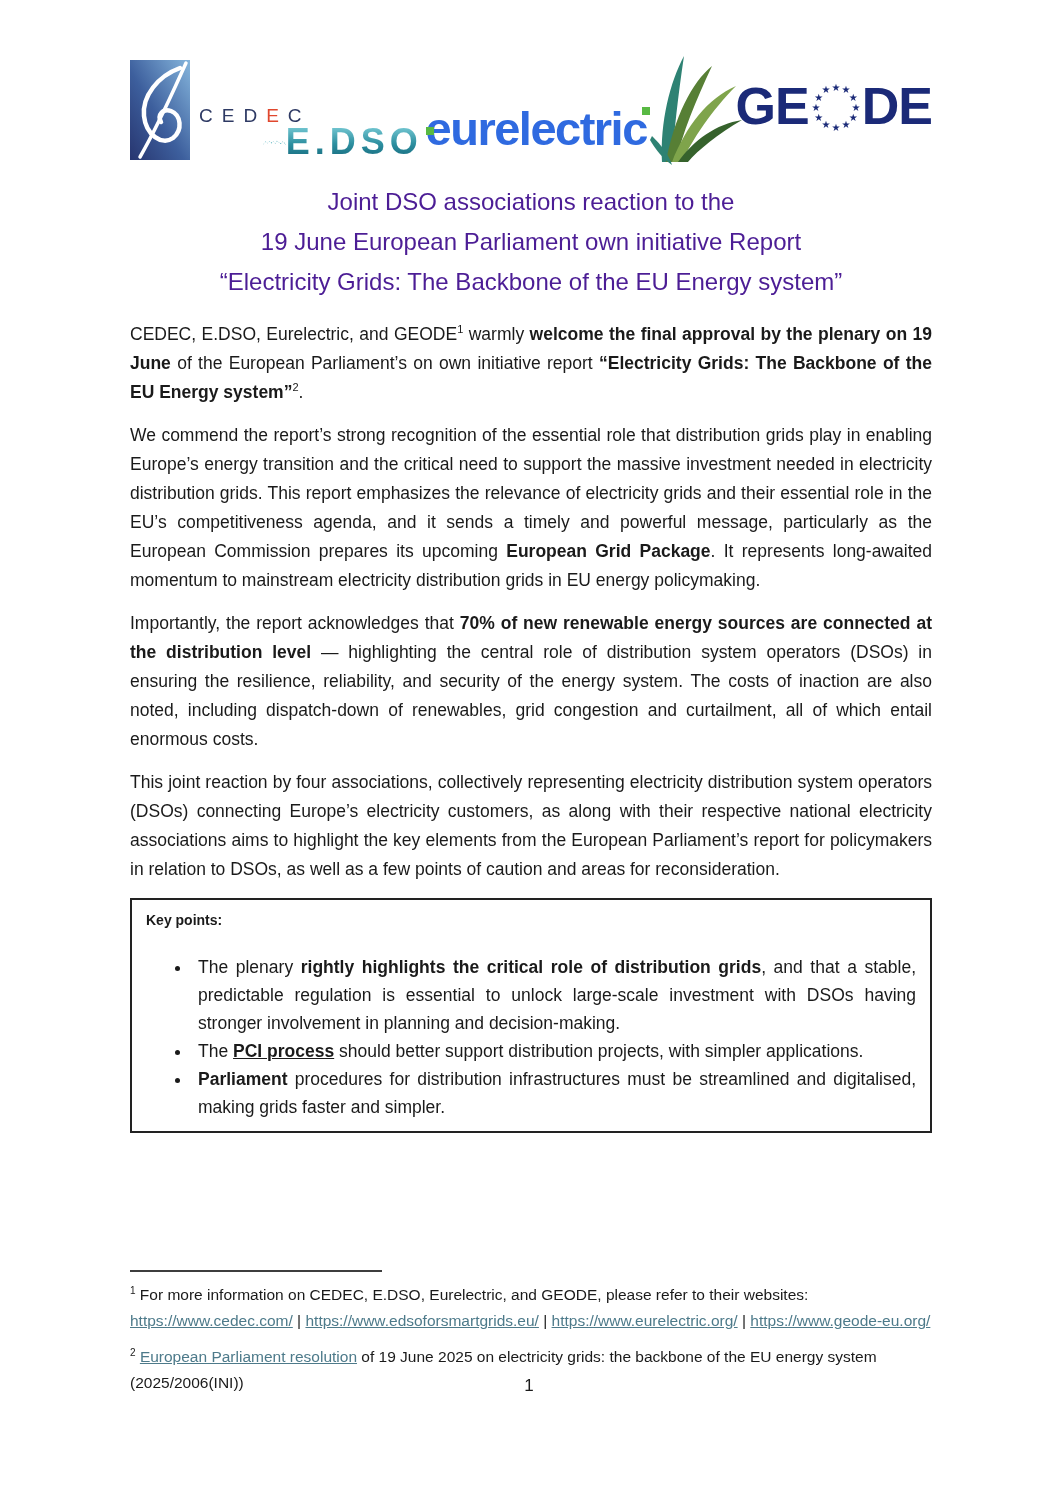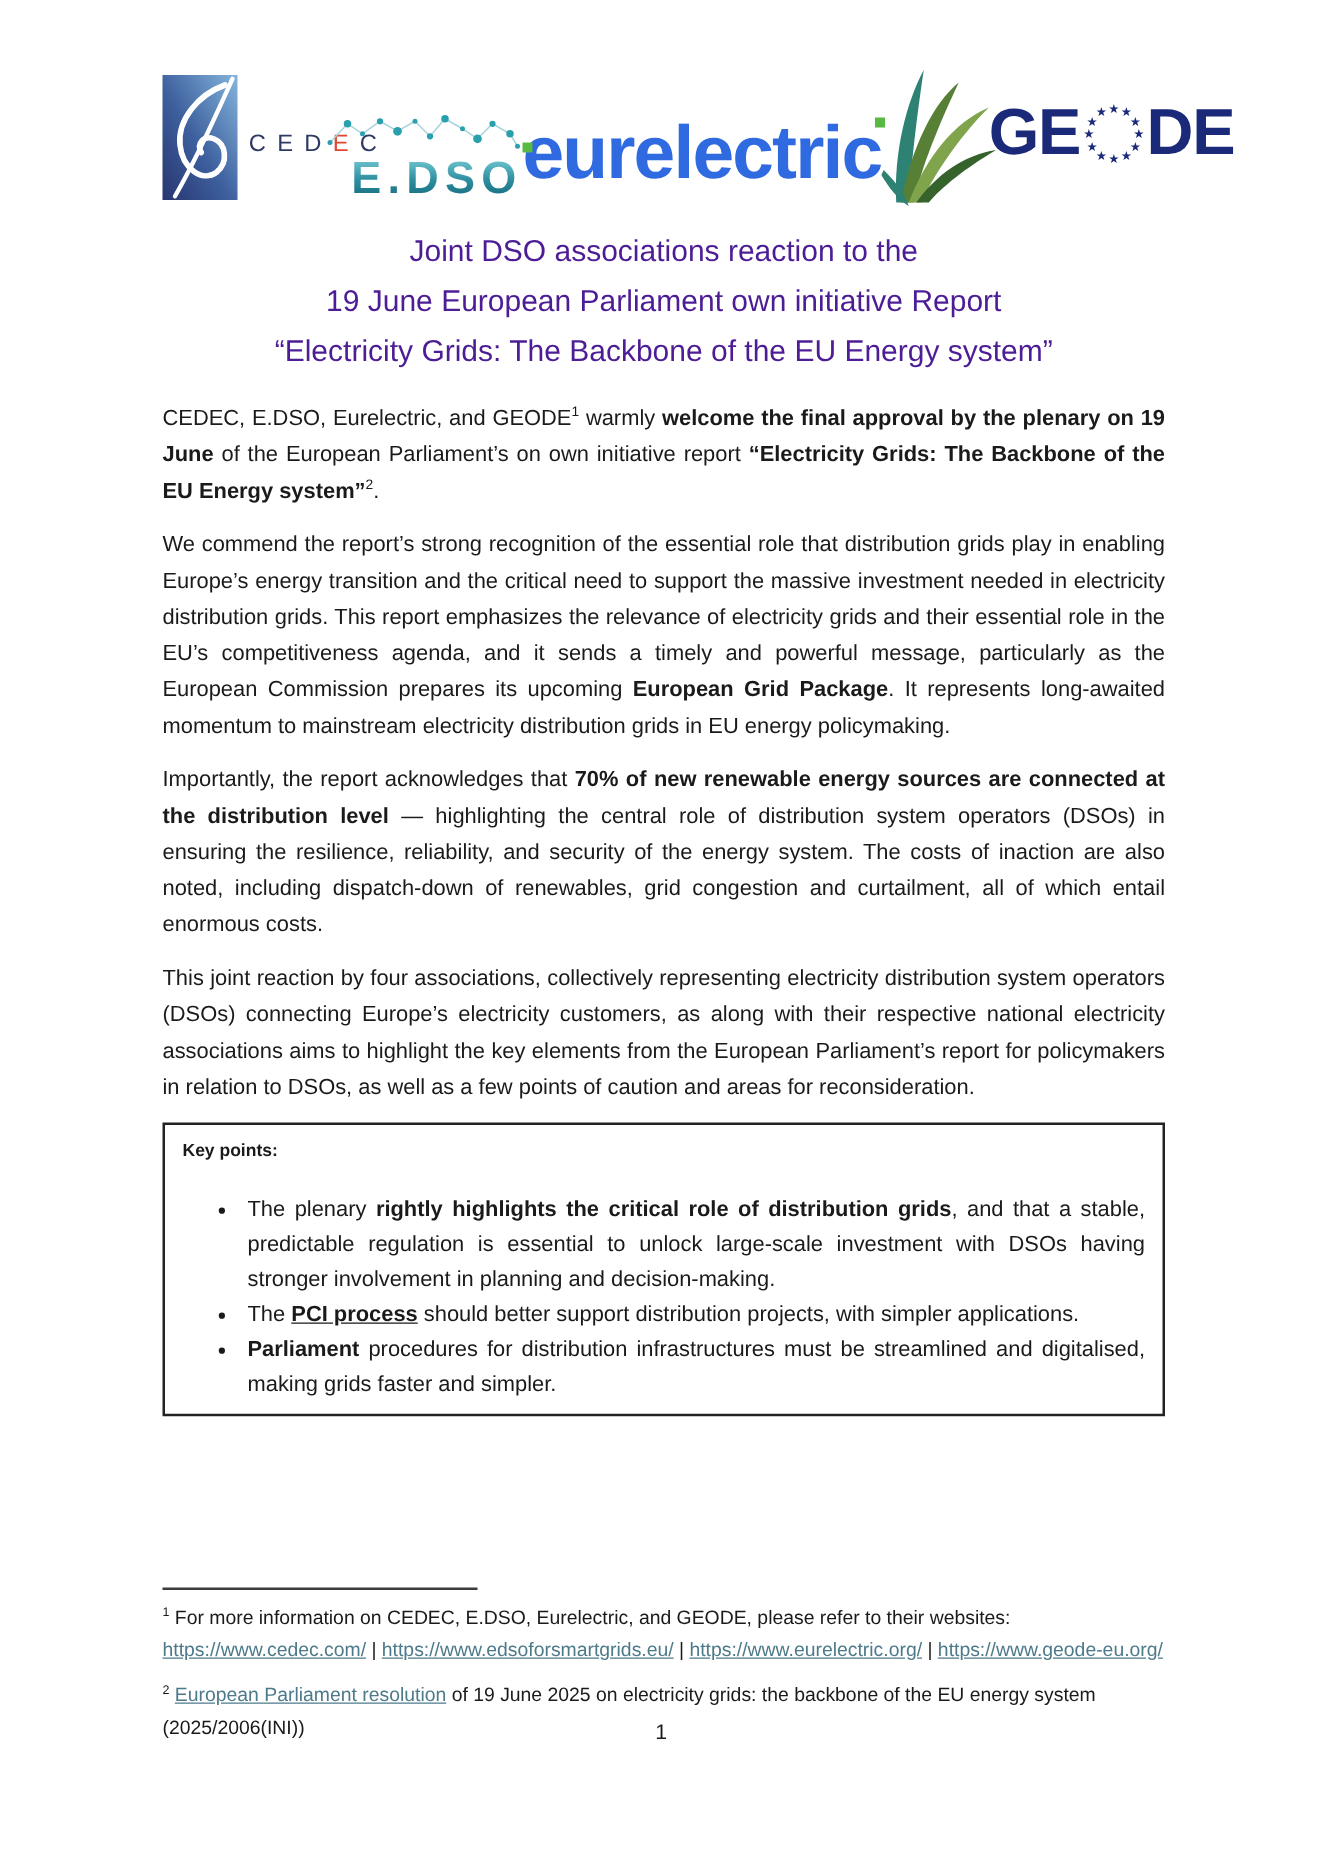--- a/index.html
+++ b/index.html
@@ -8,26 +8,26 @@
     font-family:"Liberation Sans", sans-serif;color:#1a1a1a;
   }
   .page{box-sizing:border-box;height:100%;padding:18px 126px 0 130px;position:relative;}
 
   
   .logos{display:flex;justify-content:space-between;align-items:flex-end;height:142px;}
   .cedec{display:flex;align-items:center;width:130px;}
   .cedec-mark{width:60px;height:100px;background:linear-gradient(to top right,#27356f 0%,#3d5f9d 45%,#85b5dc 100%);}
   .cedec-word{margin-top:12px;font-size:19px;letter-spacing:9px;color:#2e3a64;white-space:nowrap;padding-left:9px;}
   .cedec-word .red{color:#e0472e;}
-  .edso{width:160px;display:flex;flex-direction:column;align-items:flex-end;margin-bottom:0;}
+  .edso{width:160px;display:flex;flex-direction:row;align-items:flex-end;margin-bottom:0;}
   .edso-word{font-size:36px;font-weight:700;letter-spacing:5px;line-height:1;
     background:linear-gradient(180deg,#7fd0da 0%,#2d8fa0 55%,#15697c 100%);
     -webkit-background-clip:text;background-clip:text;color:#2a8c9e;-webkit-text-fill-color:transparent;}
   .eurelectric{position:relative;margin-bottom:8px;}
-  .eu-word{font-size:60px;font-weight:700;color:#2f6ae0;letter-spacing:-1.5px;line-height:1;}
+  .eu-word{font-size:47px;font-weight:700;color:#2f6ae0;letter-spacing:-1.5px;line-height:1;}
   .eu-sq{position:absolute;width:8px;height:8px;background:#58b943;}
   .eu-sq1{left:0px;top:22px;}
   .eu-sq2{right:-3px;top:2px;}
   .geode{display:flex;align-items:center;margin-bottom:-2px;}
   .geode-leaf{margin-right:-8px;margin-bottom:-4px;}
   .geode-word{font-size:52px;font-weight:700;color:#1b2a78;line-height:0.88;letter-spacing:-1px;}
   .geode-stars{margin:0 0px 0px 1px;}
 
   
   .title{margin:22px 0 0;font-size:24px;font-weight:500;line-height:40px;text-align:center;color:#4c1d95;}

